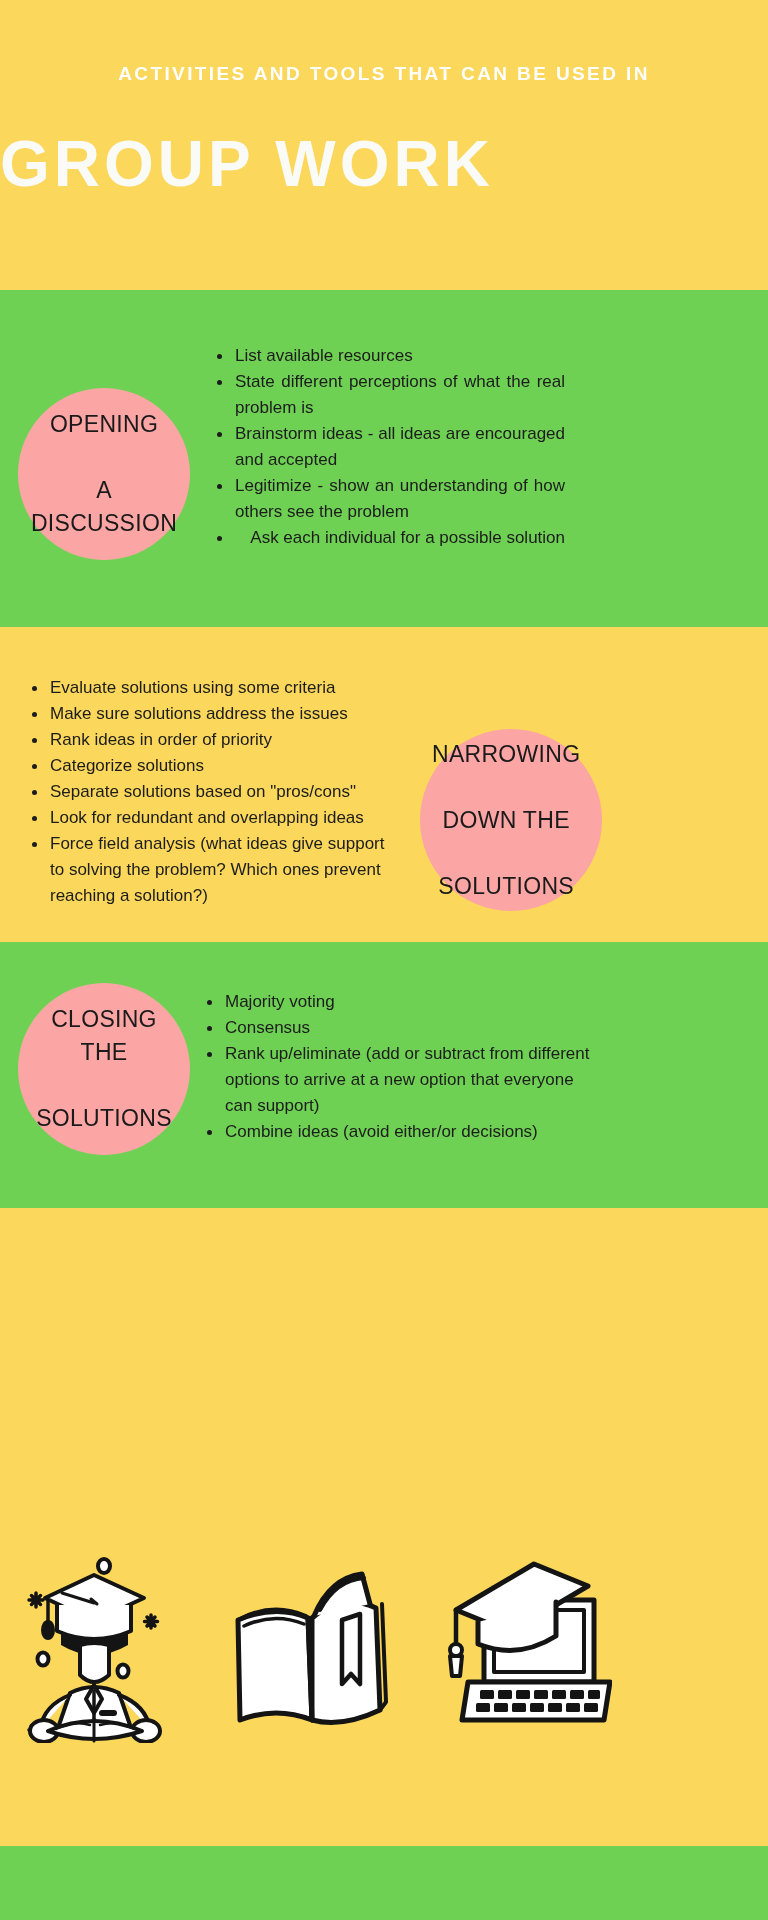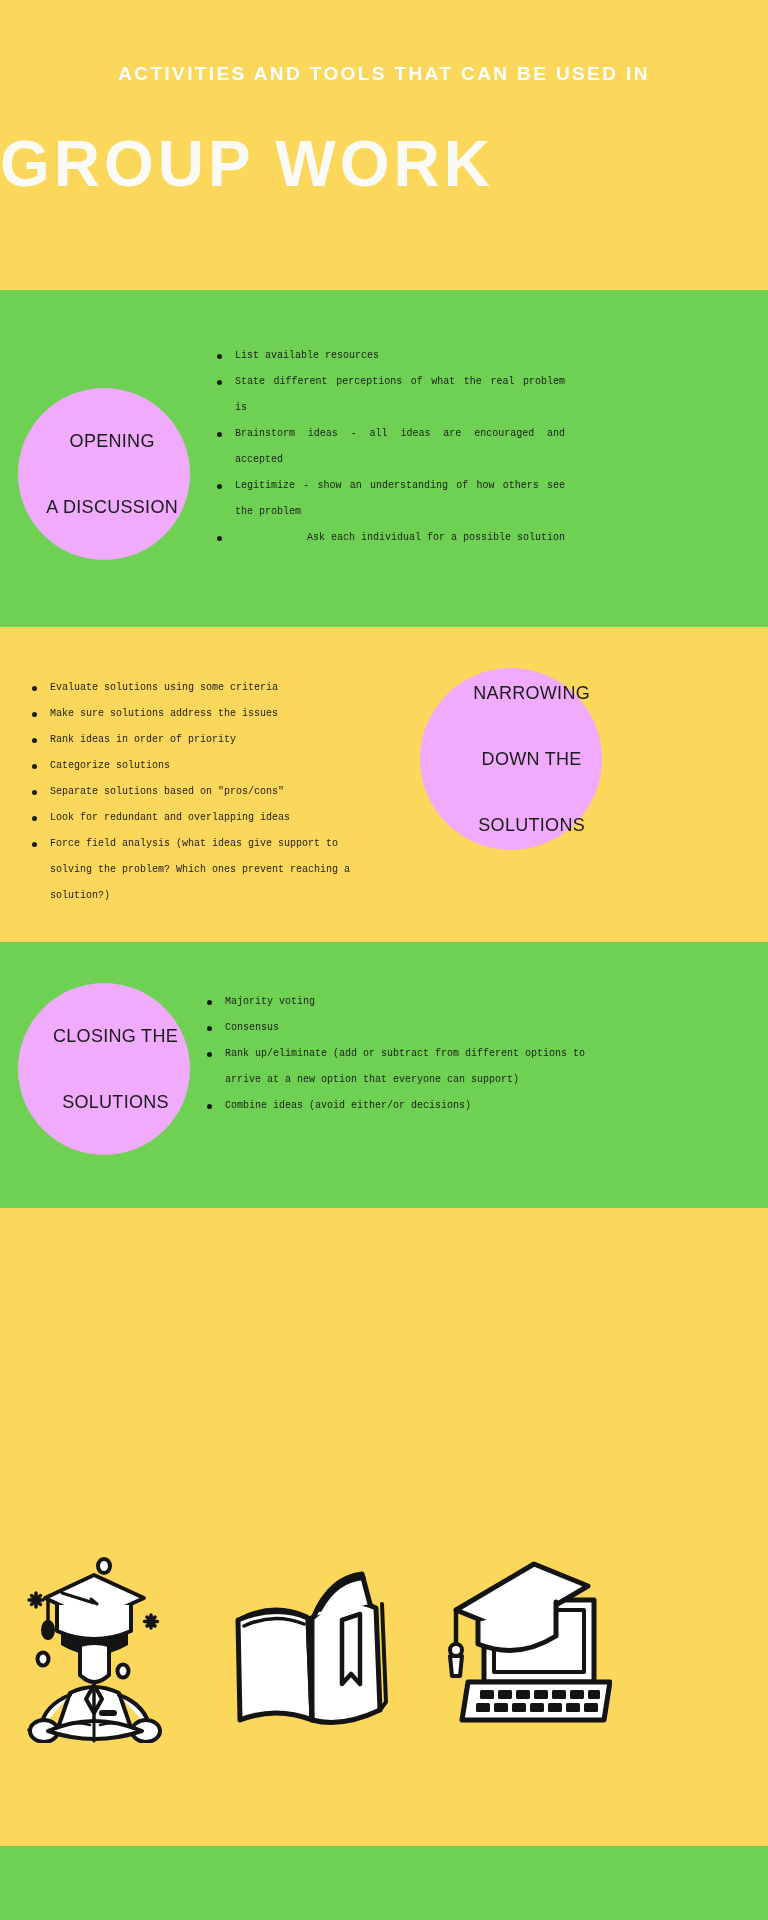--- a/index.html
+++ b/index.html
@@ -40,51 +40,50 @@
     font-size:64px;
     font-weight:bold;
     letter-spacing:4px;
     line-height:72px;
     text-transform:uppercase;
   }
 
   
   .circle {
     position:absolute;
-    background:#f0abfc;
+    background:#fca5a5;
     border-radius:50%;
     display:flex;
     align-items:center;
-    justify-content:flex-end;
+    justify-content:flex-start;
     text-align:center;
     color:#1A1A1A;
-    font-size:18px;
+    font-size:23px;
     line-height:33px;
     letter-spacing:0.3px;
     z-index:3;
   }
   .circle-opening  { left:18px;  top:388px;  width:172px; height:172px; }
-  .circle-narrow   { left:420px; top:668px;  width:182px; height:182px; }
+  .circle-narrow   { left:420px; top:729px;  width:182px; height:182px; }
   .circle-closing  { left:18px;  top:983px;  width:172px; height:172px; }
   .circle span { display:block; padding:0 6px; }
 
   
   ul.blist {
     position:absolute;
     list-style:none;
     color:#1C1C1C;
     z-index:2;
   }
   ul.blist li {
     position:relative;
     padding-left:20px;
-    font-size:10px;
+    font-size:17px;
     line-height:26px;
     margin-bottom:0px;
-    font-family:Liberation Mono, monospace;
   }
   ul.blist li::before {
     content:"";
     position:absolute;
     left:2px; top:11px;
     width:5px; height:5px;
     border-radius:50%;
     background:#1C1C1C;
   }
   .justify li { text-align:justify; }

